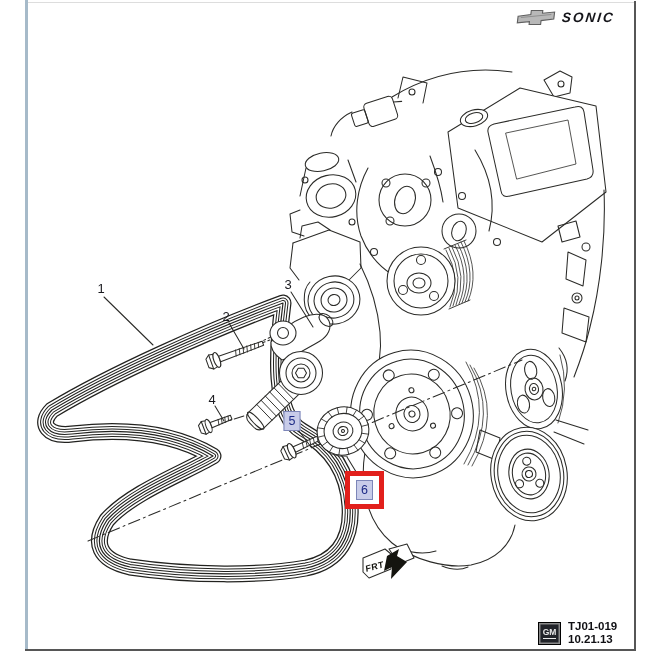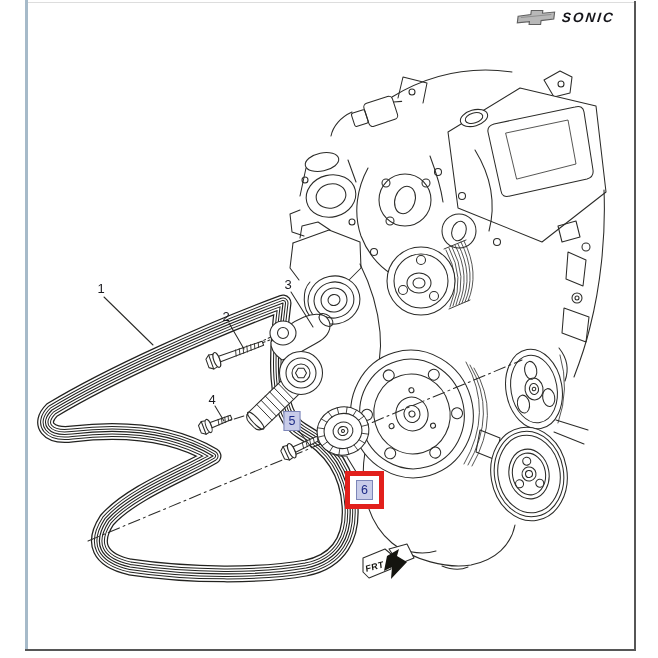--- a/index.html
+++ b/index.html
@@ -273,14 +273,23 @@
   <span class="callout" style="left:101px;top:288px;">1</span>
   <span class="callout" style="left:226px;top:316px;">2</span>
   <span class="callout" style="left:288px;top:284px;">3</span>
   <span class="callout" style="left:212px;top:399px;">4</span>
   <span class="callout hl" style="left:292px;top:421px;">5</span>
 
   <div class="red-box">
     <span class="hl2">6</span>
   </div>
 
+  <div class="footer">
+    <div class="gm-badge">
+      <span>GM</span>
+    </div>
+    <div class="doc">
+      <span>TJ01-019</span>
+      <span>10.21.13</span>
+    </div>
+  </div>
 
 </div>
 
 </body></html>

